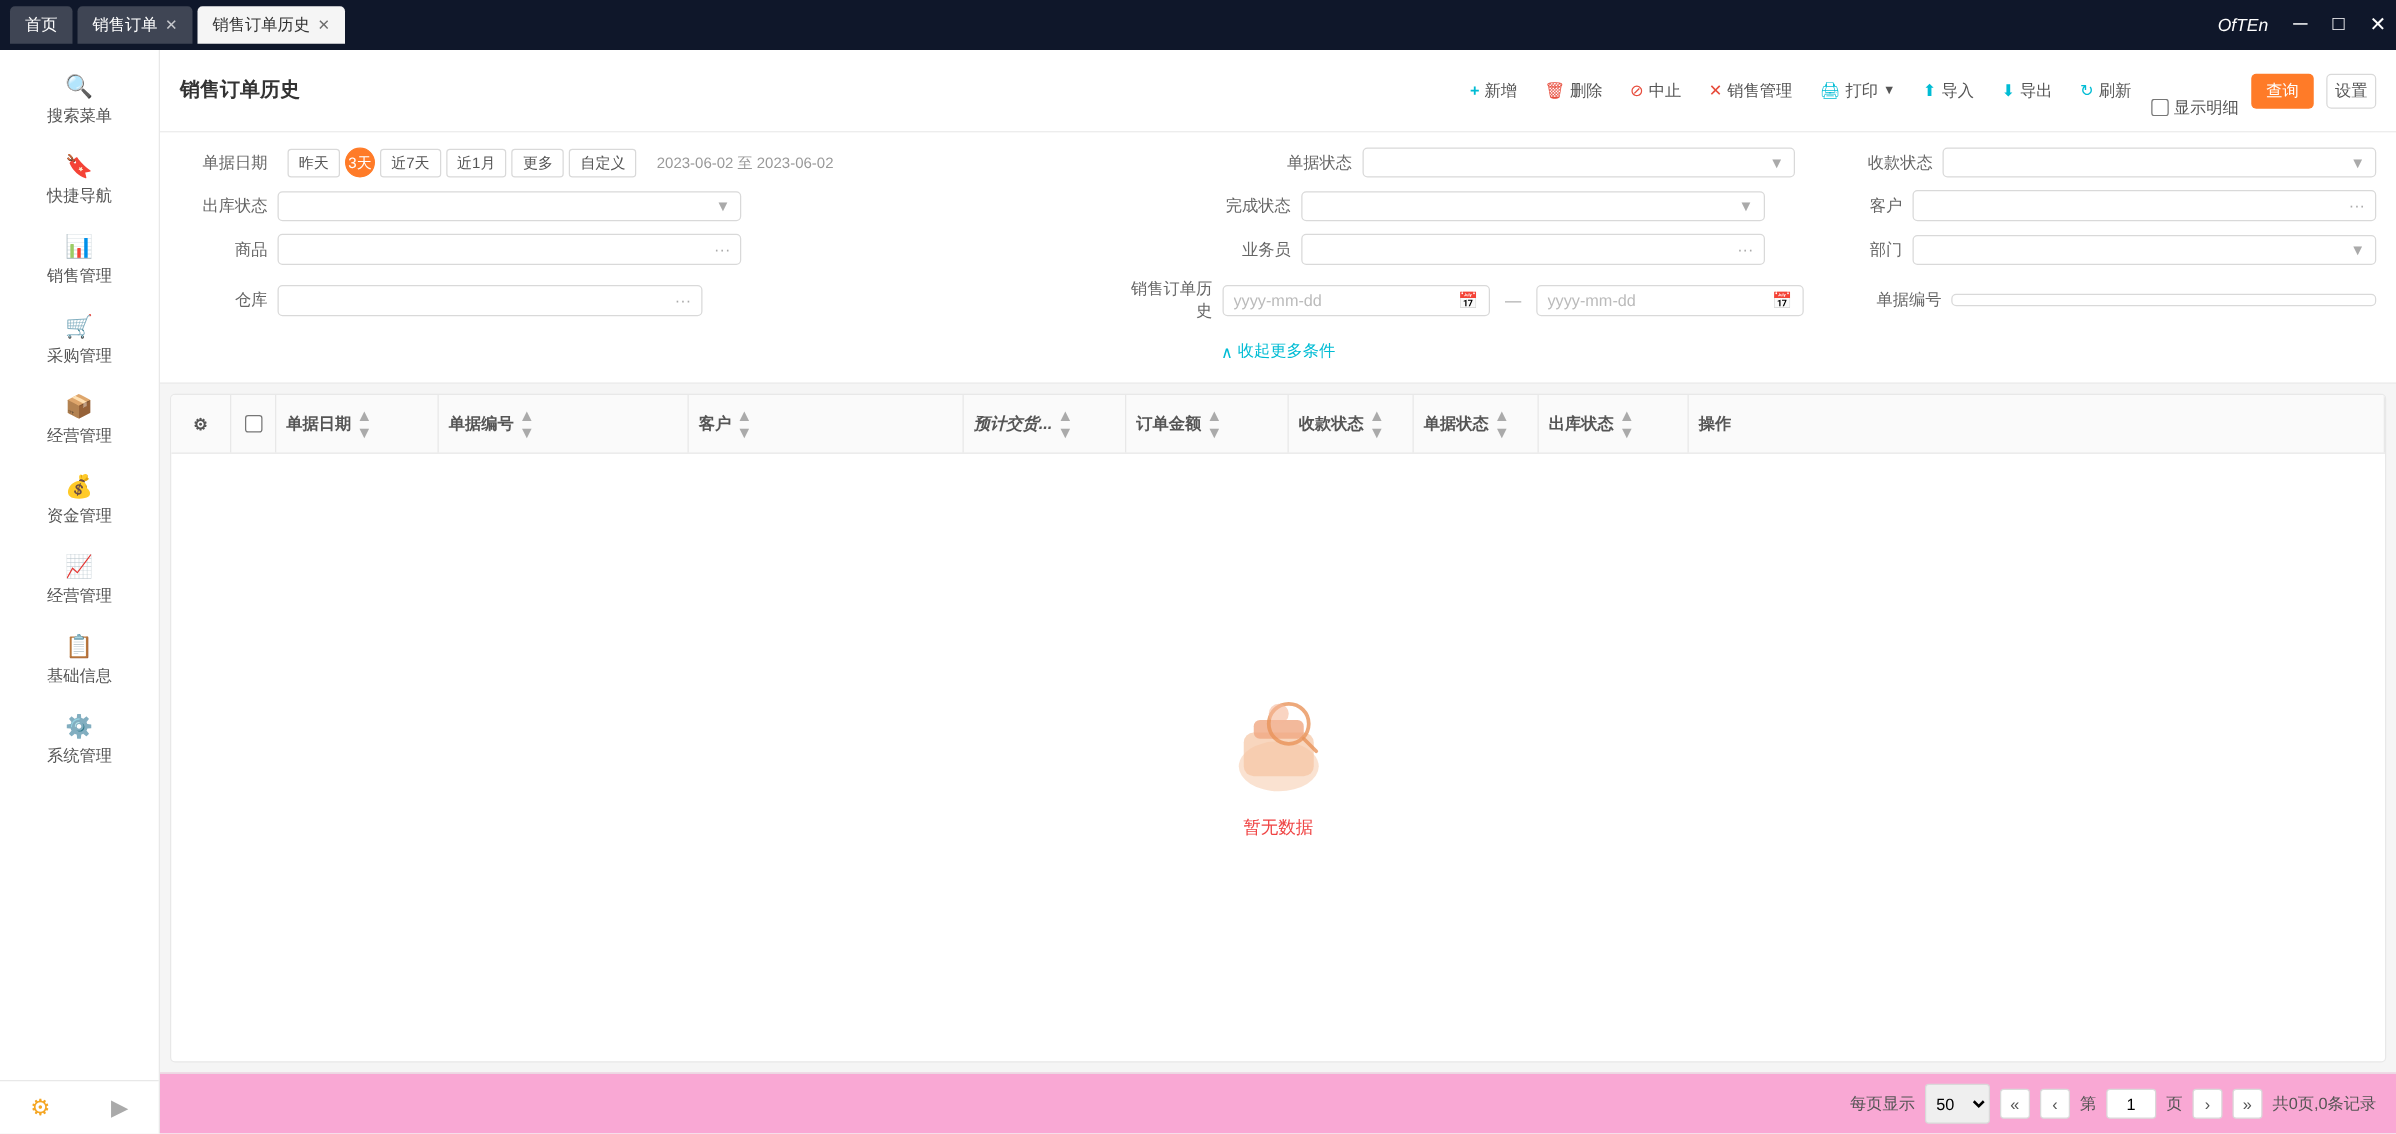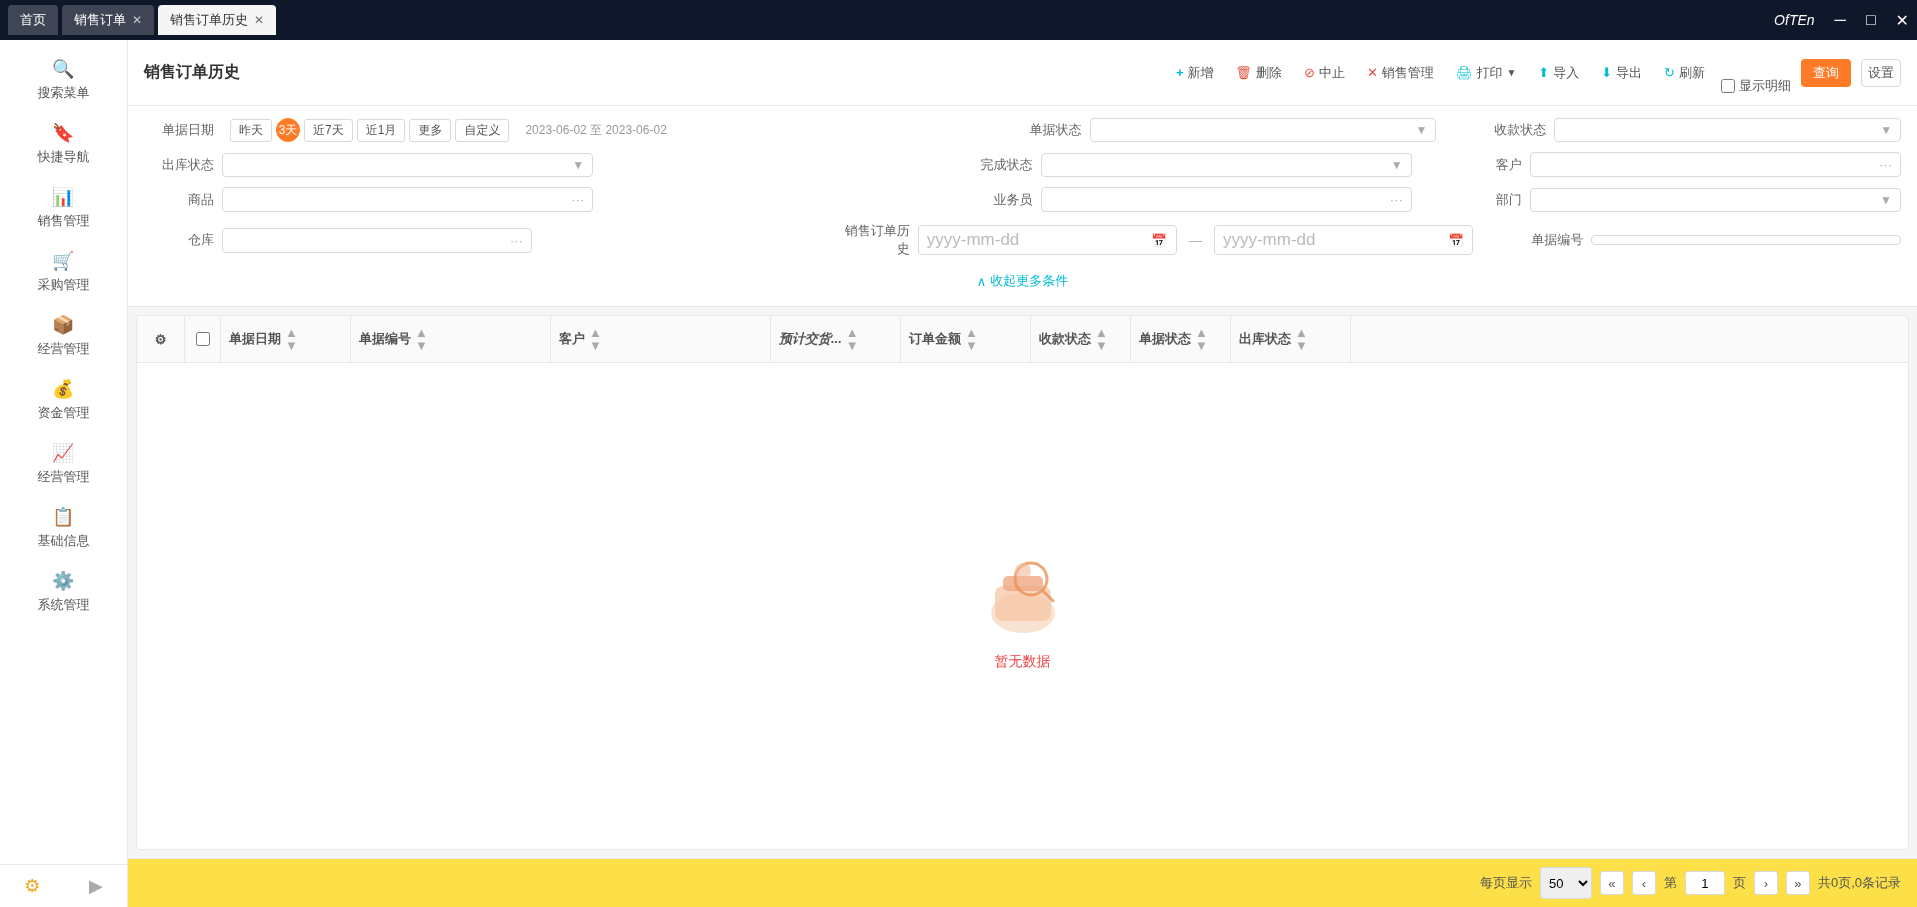--- a/index.html
+++ b/index.html
@@ -288,21 +288,21 @@
     }
 
     
     .pagination {
       display: flex;
       align-items: center;
       justify-content: flex-end;
       padding: 8px 16px;
       border-top: 1px solid #e8e8e8;
       gap: 8px;
-      background: #fde047;
+      background: #f9a8d4;
       font-size: 13px;
       color: #555;
       flex-shrink: 0;
     }
     .pagination-btn {
       width: 24px;
       height: 24px;
       display: flex;
       align-items: center;
       justify-content: center;
@@ -325,21 +325,21 @@
       border: 1px solid #d9d9d9;
       border-radius: 3px;
       font-size: 13px;
       padding: 0 4px;
     }
     .filter-input {
       border: none;
       outline: none;
       background: transparent;
       color: #333;
-      font-size: 17px;
+      font-size: 13px;
       flex: 1;
     }
     .filter-input::placeholder { color: #bbb; }
 
     .often-text {
       position: absolute;
       right: 100px;
       top: 8px;
       font-size: 14px;
       color: #fff;
@@ -618,20 +618,23 @@
               <span>▼</span>
             </div>
         </div>
         <div class="table-col col-warehouse">
           <span>出库状态</span>
           <div class="sort-icons">
               <span>▲</span>
               <span>▼</span>
             </div>
         </div>
+        <div class="table-col col-action">
+          <span>操作</span>
+        </div>
       </div>
 
       <div class="empty-state">
         <div class="empty-icon">
           <svg width="100" height="100" viewBox="0 0 100 100">
 
             <ellipse cx="50" cy="72" rx="32" ry="20" fill="#f5c5a3" opacity="0.5"></ellipse>
             <rect x="22" y="45" width="56" height="35" rx="8" fill="#f5c5a3" opacity="0.7"></rect>
             <rect x="30" y="35" width="40" height="15" rx="5" fill="#f0a882" opacity="0.8"></rect>
 

